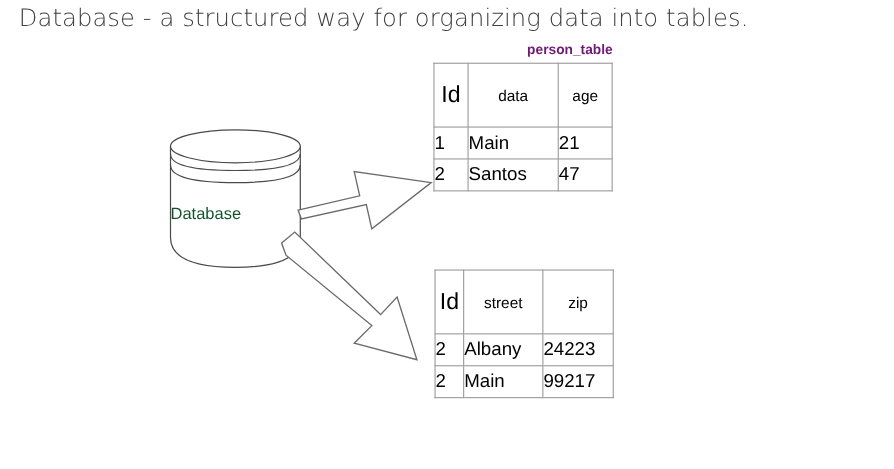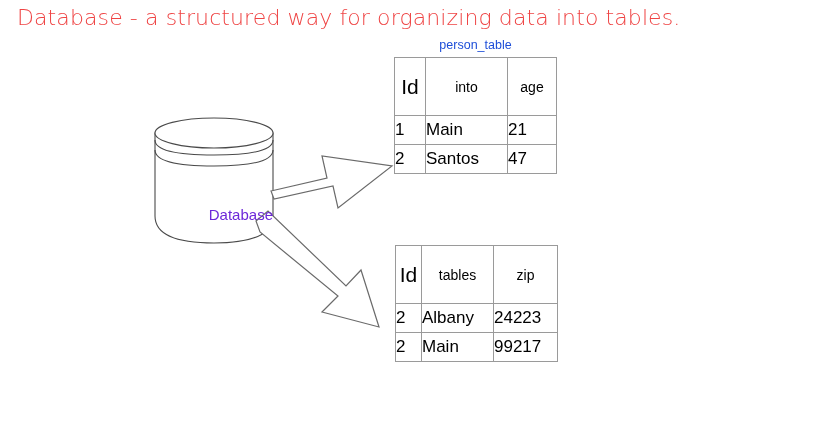--- a/index.html
+++ b/index.html
@@ -19,21 +19,21 @@
     overflow: hidden;
   }
 
   
   #page-title {
     position: absolute;
     left: 17px;
     top: 5px;
     font-size: 22px;
     font-weight: 300;
-    color: #ef4444;
+    color: #404040;
     letter-spacing: 0.1px;
     white-space: nowrap;
     font-family: "DejaVu Sans", sans-serif;
   }
 
   
   #diagram-svg {
     position: absolute;
     left: 0;
     top: 0;
@@ -56,37 +56,37 @@
     stroke-width: 1.2;
     stroke-linejoin: miter;
   }
 
   
   #cylinder-label {
     position: absolute;
     left: 155px;
     top: 186px;
     width: 118px;
+    text-align: left;
+    font-size: 15px;
+    color: #14532d;
+    font-family: "Liberation Sans", sans-serif;
+  }
+
+  
+  .table-block {
+    position: absolute;
+  }
+  .table-caption {
     text-align: right;
-    font-size: 15px;
-    color: #6d28d9;
-    font-family: "Liberation Sans", sans-serif;
-    margin-top: 20px;
-  }
-
-  
-  .table-block {
-    position: absolute;
-  }
-  .table-caption {
-    text-align: center;
     font-size: 12.5px;
-    color: #1d4ed8;
+    color: #701a75;
     margin-bottom: 5px;
     font-family: "Liberation Sans", sans-serif;
+    font-weight: bold;
   }
   table.data-table {
     border-collapse: collapse;
     background: #ffffff;
     table-layout: fixed;
   }
   table.data-table td,
   table.data-table th {
     border: 1px solid #9a9a9a;
     vertical-align: middle;
@@ -169,21 +169,21 @@
     <div class="table-caption">person_table</div>
     <table class="data-table" id="person-table">
       <colgroup>
         <col class="c-id">
           <col class="c-name">
           <col class="c-age">
       </colgroup>
       <thead>
         <tr>
           <th class="id-head">Id</th>
-          <th>into</th>
+          <th>data</th>
           <th>age</th>
         </tr>
       </thead>
       <tbody>
         <tr>
           <td>1</td>
           <td>Main</td>
           <td>21</td>
         </tr>
         <tr>
@@ -198,21 +198,21 @@
   <div class="table-block" style="left:395px; top:245px;">
     <table class="data-table" id="address-table">
       <colgroup>
         <col class="c-id">
           <col class="c-street">
           <col class="c-zip">
       </colgroup>
       <thead>
         <tr>
           <th class="id-head">Id</th>
-          <th>tables</th>
+          <th>street</th>
           <th>zip</th>
         </tr>
       </thead>
       <tbody>
         <tr>
           <td>2</td>
           <td>Albany</td>
           <td>24223</td>
         </tr>
         <tr>

